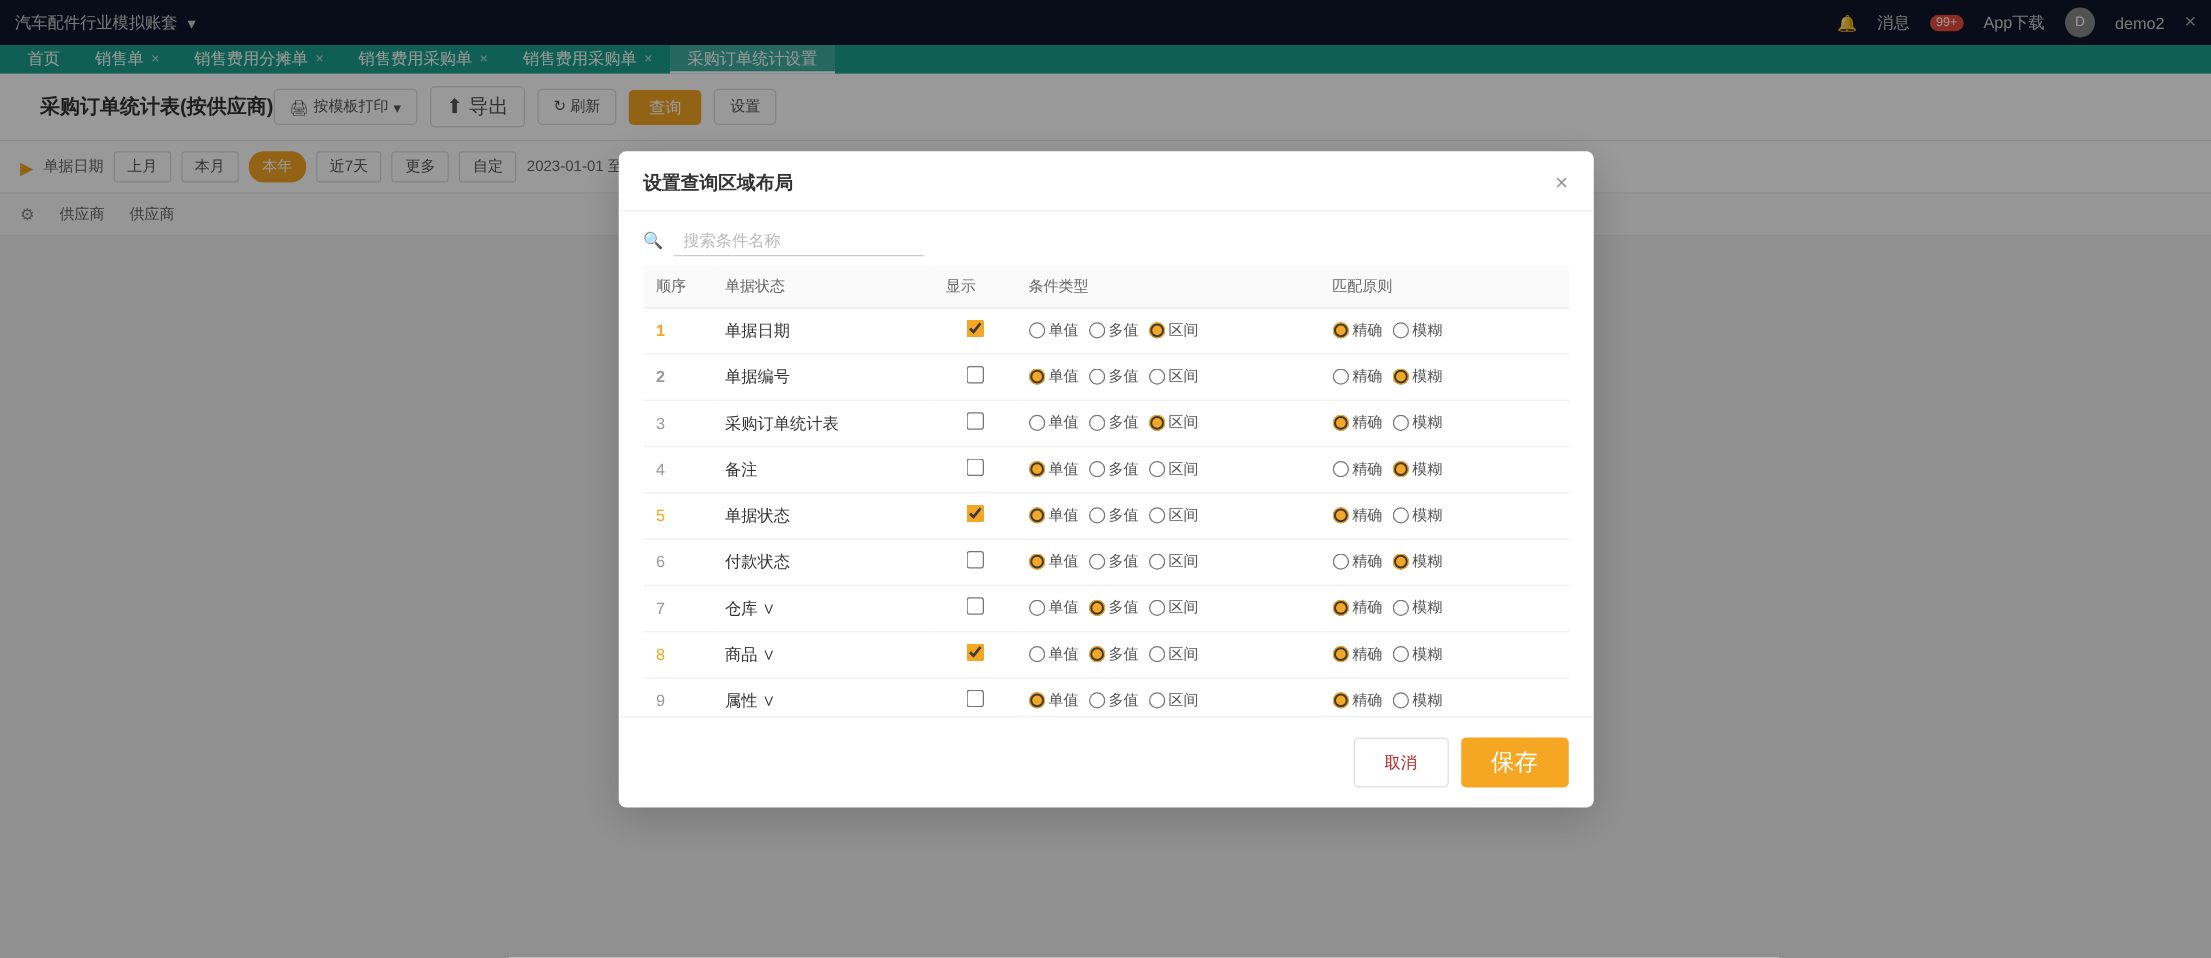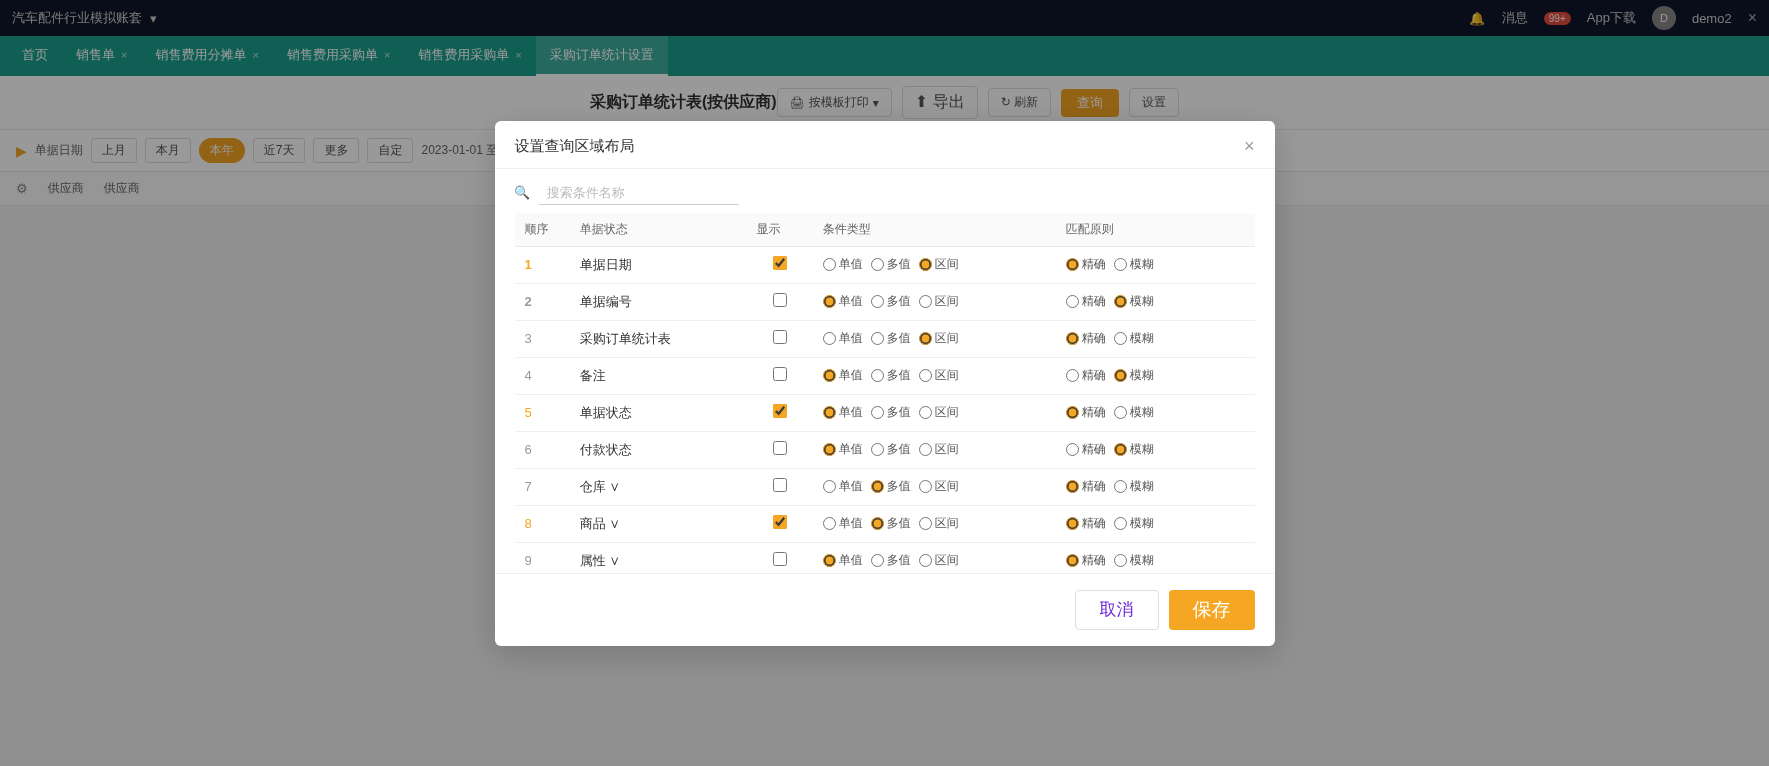--- a/index.html
+++ b/index.html
@@ -21,21 +21,21 @@
       background: #e74c3c;
       color: #fff;
       border-radius: 8px;
       padding: 1px 5px;
       font-size: 10px;
     }
     .close-x { color: #aaa; cursor: pointer; font-size: 16px; }
 
     
     .nav-tabs {
-      height: 40px;
+      height: 23px;
       background: #1a9f8e;
       display: flex;
       align-items: stretch;
       padding: 0 8px;
     }
     .nav-tab {
       display: flex;
       align-items: center;
       padding: 0 14px;
       color: #fff;
@@ -46,21 +46,21 @@
     }
     .nav-tab.active { background: rgba(255,255,255,0.15); border-bottom: 2px solid #fff; }
     .nav-tab .tab-close { font-size: 11px; opacity: 0.7; }
 
     
     .page-header {
       background: #fff;
       padding: 10px 32px;
       display: flex;
       align-items: center;
-      justify-content: center;
+      justify-content: flex-start;
       border-bottom: 1px solid #e8e8e8;
     }
     .page-title { font-size: 16px; font-weight: bold; color: #333; }
     .page-actions { display: flex; align-items: center; gap: 10px; }
     .btn-print { background: #fff; border: 1px solid #ddd; padding: 5px 12px; border-radius: 4px; cursor: pointer; font-size: 12px; color: #555; display: flex; align-items: center; gap: 4px; }
     .btn-export { background: #fff; border: 1px solid #ddd; padding: 5px 12px; border-radius: 4px; cursor: pointer; font-size: 16px; color: #555; }
     .btn-refresh { background: #fff; border: 1px solid #ddd; padding: 5px 12px; border-radius: 4px; cursor: pointer; font-size: 12px; color: #555; }
     .btn-query { background: #f5a623; border: none; color: #fff; padding: 5px 16px; border-radius: 4px; cursor: pointer; font-size: 13px; }
     .btn-settings { background: #fff; border: 1px solid #ddd; padding: 5px 12px; border-radius: 4px; cursor: pointer; font-size: 12px; color: #555; }
 
@@ -119,21 +119,21 @@
       flex-direction: column;
       position: relative;
     }
     .modal-header {
       display: flex;
       align-items: center;
       justify-content: space-between;
       padding: 16px 20px 12px;
       border-bottom: 1px solid #f0f0f0;
     }
-    .modal-title { font-size: 15px; font-weight: normal; color: #333; }
+    .modal-title { font-size: 15px; font-weight: bold; color: #333; }
     .modal-close { cursor: pointer; font-size: 18px; color: #999; line-height: 1; }
 
     
     .modal-tabs {
       display: flex;
       gap: 0;
       padding: 0 20px;
       border-bottom: 1px solid #e8e8e8;
     }
     .modal-tab {
@@ -203,21 +203,21 @@
     .cb { accent-color: #f5a623; width: 14px; height: 14px; }
 
     
     .modal-footer {
       display: flex;
       justify-content: flex-end;
       gap: 10px;
       padding: 16px 20px;
       border-top: 1px solid #f0f0f0;
     }
-    .btn-cancel { background: #fff; border: 1px solid #ddd; padding: 7px 24px; border-radius: 4px; cursor: pointer; font-size: 17px; color: #6d28d9; }
+    .btn-cancel { background: #fff; border: 1px solid #ddd; padding: 7px 24px; border-radius: 4px; cursor: pointer; font-size: 13px; color: #b91c1c; }
     .btn-save { background: #f5a623; border: none; color: #fff; padding: 7px 24px; border-radius: 4px; cursor: pointer; font-size: 19px; }
 
     
     .modal-table::-webkit-scrollbar { width: 6px; }
     .modal-table::-webkit-scrollbar-thumb { background: #ddd; border-radius: 3px; }
 
     
     .col-order { width: 50px; }
     .col-name { width: 160px; }
     .col-show { width: 60px; text-align: center; }

